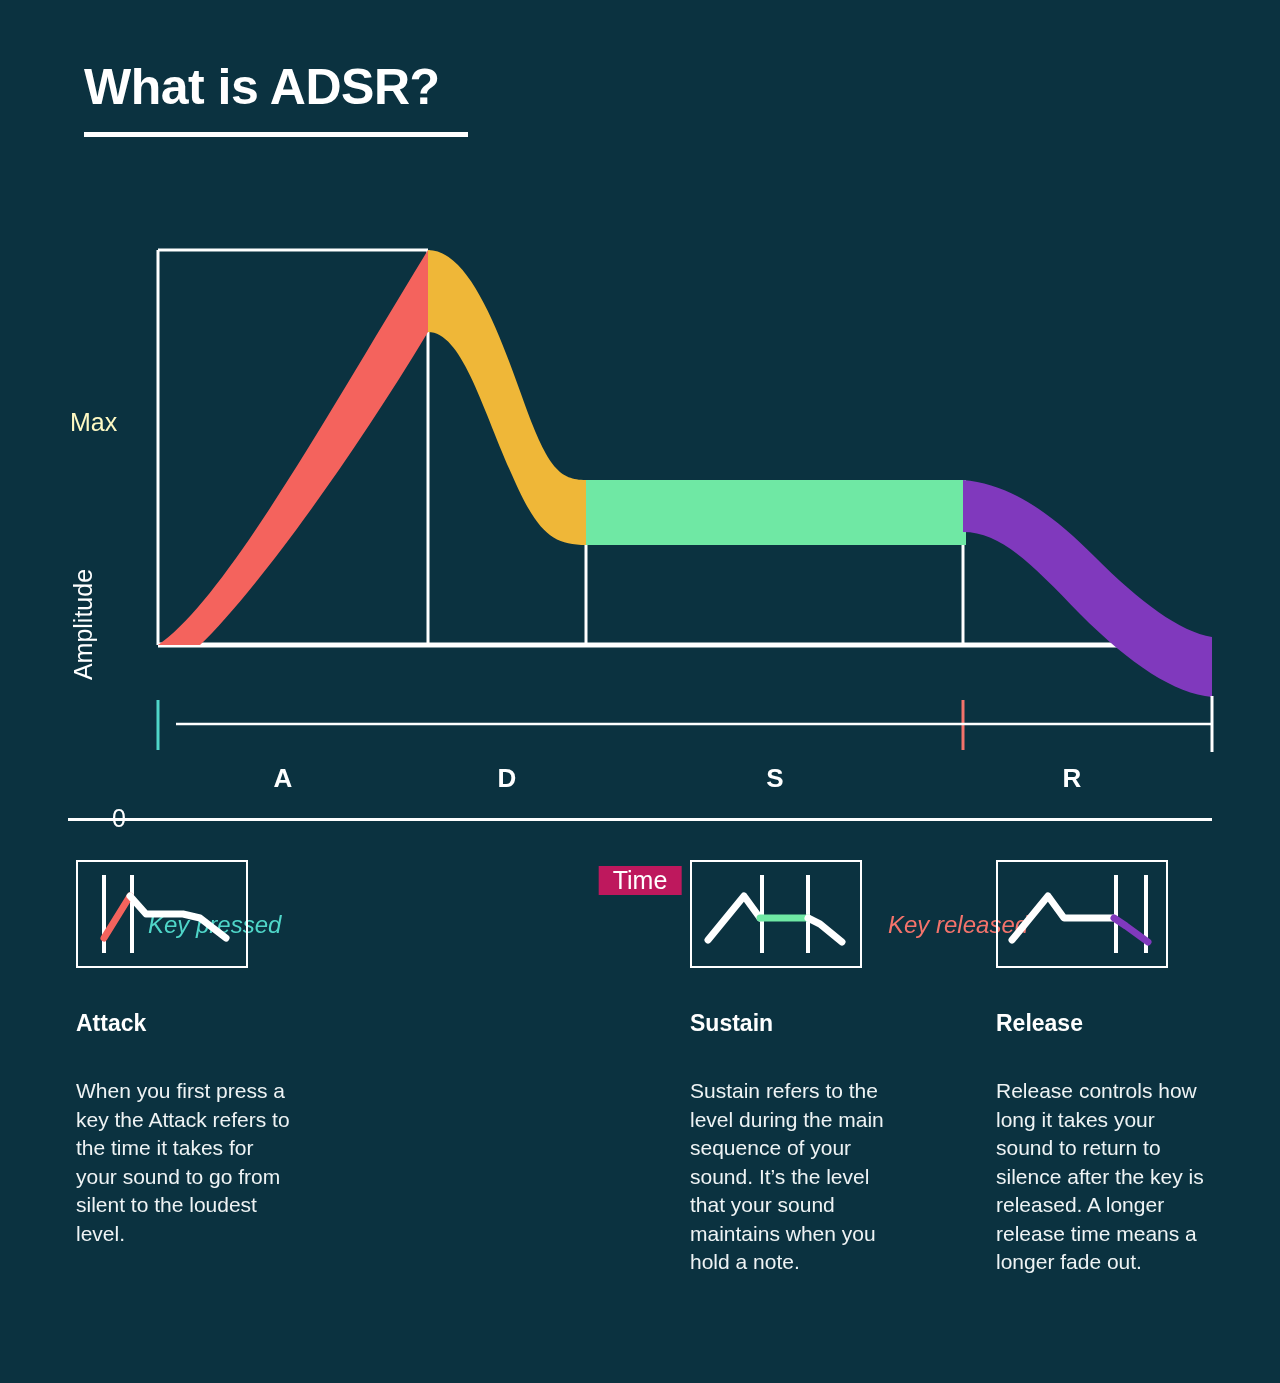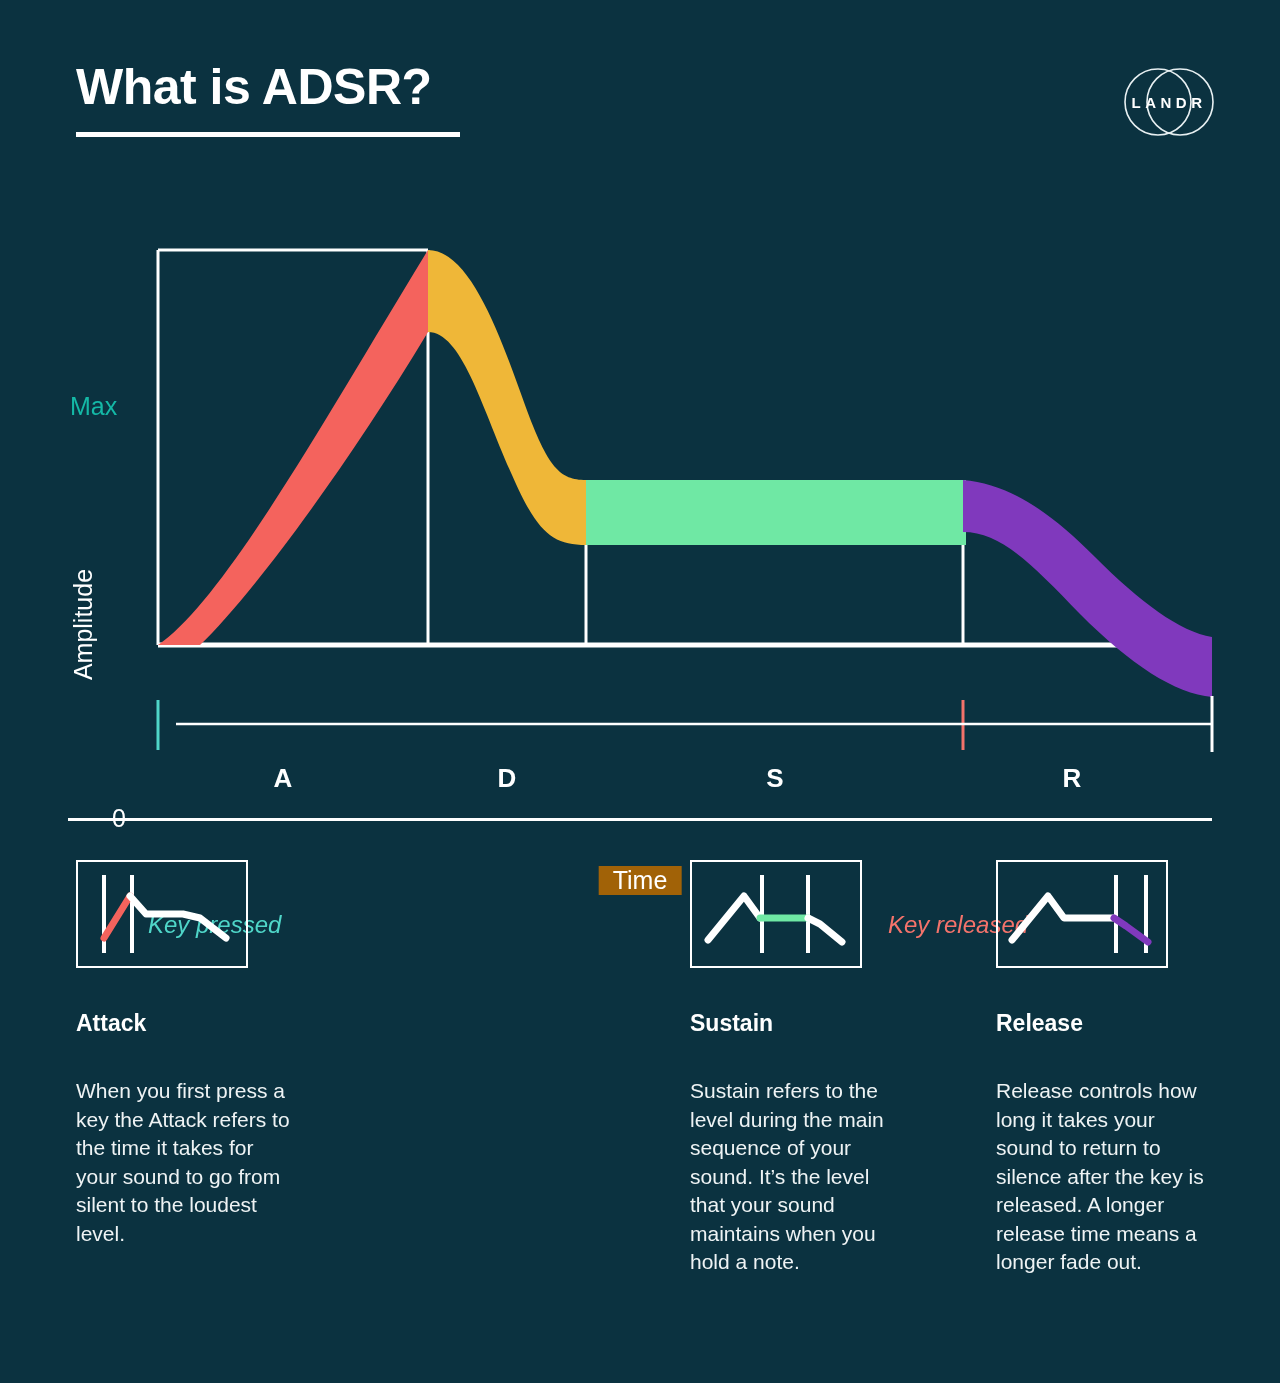--- a/index.html
+++ b/index.html
@@ -5,47 +5,47 @@
   html,body{margin:0;padding:0;}
   body{
     width:1280px;height:1383px;
     background:#0b3240;
     font-family:"Liberation Sans", sans-serif;
     color:#ffffff;
     overflow:hidden;
     position:relative;
   }
   
-  .header{position:absolute;left:0;top:0;width:1047px;height:180px;}
+  .header{position:absolute;left:8px;top:0;width:1047px;height:180px;}
   .title{
     position:absolute;left:76px;top:62px;
     font-size:50px;font-weight:bold;letter-spacing:-0.5px;
     color:#ffffff;line-height:1;
   }
   .title-underline{
     position:absolute;left:76px;top:132px;width:384px;height:5px;background:#ffffff;
   }
   .logo{position:absolute;left:1114px;top:58px;width:110px;height:88px;}
   
   .chart-wrap{position:absolute;left:0;top:180px;width:1280px;height:620px;}
   .chart-svg{position:absolute;left:0;top:0;}
   .axis-label-max{
-    position:absolute;left:70px;top:212px;font-size:25px;color:#14b8a6;
+    position:absolute;left:70px;top:228px;font-size:25px;color:#fef9c3;
   }
   .axis-label-zero{
     position:absolute;left:112px;top:624px;font-size:25px;color:#ffffff;
   }
   .axis-label-amp{
     position:absolute;left:-7px;top:430px;width:180px;
     transform:rotate(-90deg);transform-origin:center center;
     font-size:25px;color:#ffffff;text-align:center;
   }
   .time-label{
     position:absolute;left:640px;top:686px;transform:translateX(-50%);
-    font-size:25px;color:#ffffff;background:#a16207;padding:0 14px;
+    font-size:25px;color:#ffffff;background:#be185d;padding:0 14px;
   }
   .key-pressed{
     position:absolute;left:148px;top:731px;
     font-size:24px;font-style:italic;color:#4fd6c8;
   }
   .key-released{
     position:absolute;left:888px;top:731px;
     font-size:24px;font-style:italic;color:#f4736b;
   }
   .phase-letter{
@@ -71,27 +71,20 @@
     width:215px;
   }
 </style>
 </head>
 <body>
 
 <div class="header">
   <div class="title">What is ADSR?</div>
   <div class="title-underline"></div>
 
-  <div class="logo">
-    <svg width="110" height="88" viewBox="0 0 110 88">
-      <circle cx="44" cy="44" r="33" fill="none" stroke="#e8f0f2" stroke-width="1.6"></circle>
-      <circle cx="66" cy="44" r="33" fill="none" stroke="#e8f0f2" stroke-width="1.6"></circle>
-      <text x="55" y="50" fill="#ffffff" font-family="Liberation Sans, sans-serif" font-size="15" font-weight="bold" letter-spacing="4.5" text-anchor="middle">LANDR</text>
-    </svg>
-  </div>
 </div>
 
 <div class="chart-wrap">
 
   <div class="axis-label-max">Max</div>
   <div class="axis-label-zero">0</div>
   <div class="axis-label-amp">Amplitude</div>
 
   <svg class="chart-svg" width="1280" height="620" viewBox="0 0 1280 620">
 

